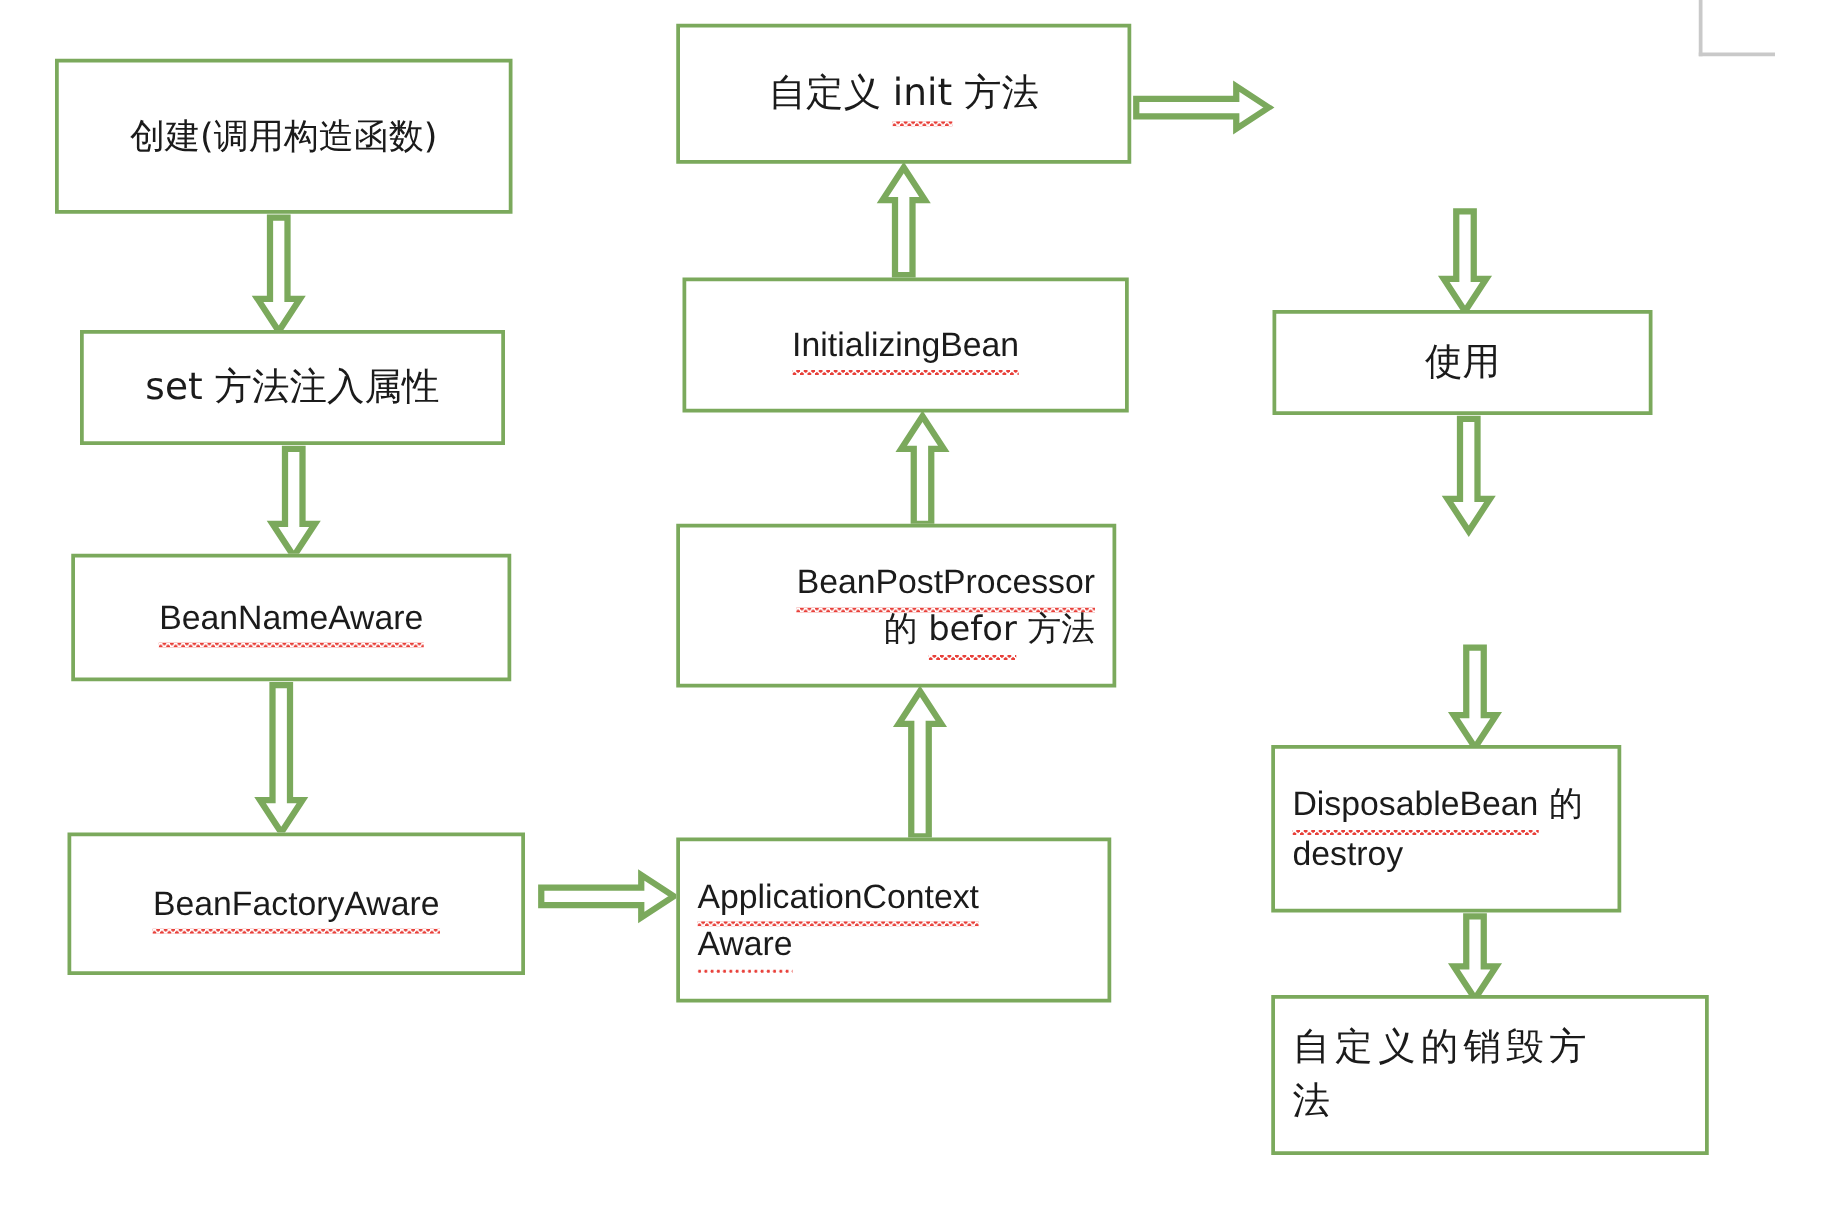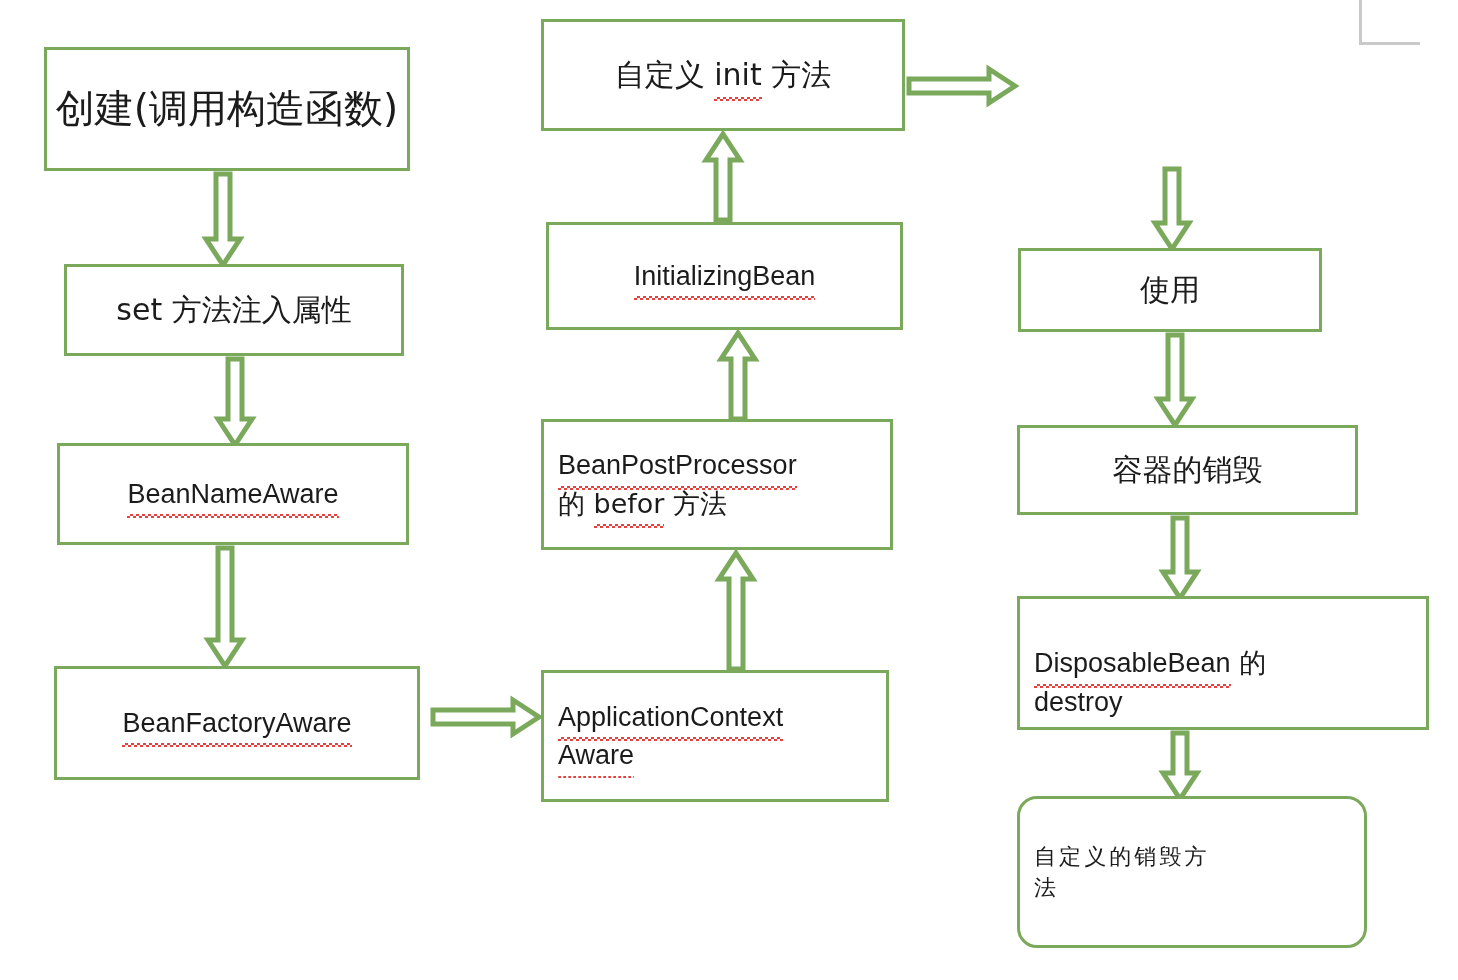--- a/index.html
+++ b/index.html
@@ -89,21 +89,21 @@
     border-bottom: 3px solid #c9c9c9;
   }
 </style>
 </head>
 <body>
 
 <div id="canvas">
 
   <div id="corner-mark"></div>
 
-  <div class="node center cjk" style="left:44px; top:47px; width:366px; height:124px; font-size:39px;">
+  <div class="node center cjk" style="left:44px; top:47px; width:366px; height:124px; font-size:28px;">
     <span class="ln">创建(调用构造函数)</span>
   </div>
 
   <div class="arrow" style="left:203px; top:171px; width:40px; height:98px;">
     <svg width="40" height="98" viewBox="0 0 40 98">
       <path d="M13 3 L27 3 L27 68 L37 68 L20 94 L3 68 L13 68 Z"></path>
     </svg>
   </div>
 
   <div class="node center cjk" style="left:64px; top:264px; width:340px; height:92px; font-size:30px;">
@@ -149,21 +149,21 @@
   <div class="node center" style="left:546px; top:222px; width:357px; height:108px;">
     <span class="ln"><span class="sq">InitializingBean</span></span>
   </div>
 
   <div class="arrow" style="left:718px; top:330px; width:40px; height:92px;">
     <svg width="40" height="92" viewBox="0 0 40 92">
       <path d="M20 3 L37 29 L27 29 L27 89 L13 89 L13 29 L3 29 Z"></path>
     </svg>
   </div>
 
-  <div class="node left" style="left:541px; top:419px; width:352px; height:131px;">
+  <div class="node left" style="left:541px; top:419px; width:352px; height:131px;align-items:flex-end;">
     <span class="ln"><span class="sq">BeanPostProcessor</span></span>
     <span class="ln cjk"><span>的 </span><span class="sq">befor</span><span> 方法</span></span>
   </div>
 
   <div class="arrow" style="left:716px; top:550px; width:40px; height:122px;">
     <svg width="40" height="122" viewBox="0 0 40 122">
       <path d="M20 3 L37 29 L27 29 L27 119 L13 119 L13 29 L3 29 Z"></path>
     </svg>
   </div>
 
@@ -188,39 +188,36 @@
   <div class="node center cjk" style="left:1018px; top:248px; width:304px; height:84px; font-size:30px;">
     <span class="ln">使用</span>
   </div>
 
   <div class="arrow" style="left:1155px; top:332px; width:40px; height:96px;">
     <svg width="40" height="96" viewBox="0 0 40 96">
       <path d="M13 3 L27 3 L27 67 L37 67 L20 93 L3 67 L13 67 Z"></path>
     </svg>
   </div>
 
-  <div class="node center cjk" style="left:1017px; top:425px; width:341px; height:90px; font-size:30px;">
-    <span class="ln">容器的销毁</span>
-  </div>
 
   <div class="arrow" style="left:1160px; top:515px; width:40px; height:86px;">
     <svg width="40" height="86" viewBox="0 0 40 86">
       <path d="M13 3 L27 3 L27 57 L37 57 L20 83 L3 57 L13 57 Z"></path>
     </svg>
   </div>
 
-  <div class="node left" style="left:1017px; top:596px; width:412px; height:134px;justify-content:flex-end;">
+  <div class="node left" style="left:1017px; top:596px; width:280px; height:134px;">
     <span class="ln"><span class="sq">DisposableBean</span><span class="cjk"> 的</span></span>
     <span class="ln">destroy</span>
   </div>
 
   <div class="arrow" style="left:1160px; top:730px; width:40px; height:72px;">
     <svg width="40" height="72" viewBox="0 0 40 72">
       <path d="M13 3 L27 3 L27 43 L37 43 L20 69 L3 43 L13 43 Z"></path>
     </svg>
   </div>
 
-  <div class="node left cjk wide" style="left:1017px; top:796px; width:350px; height:152px; font-size:22px;border-radius:20px;">
+  <div class="node left cjk wide" style="left:1017px; top:796px; width:350px; height:128px; font-size:30px;">
     <span class="ln">自定义的销毁方</span>
     <span class="ln">法</span>
   </div>
 
 </div>
 
 </body></html>

